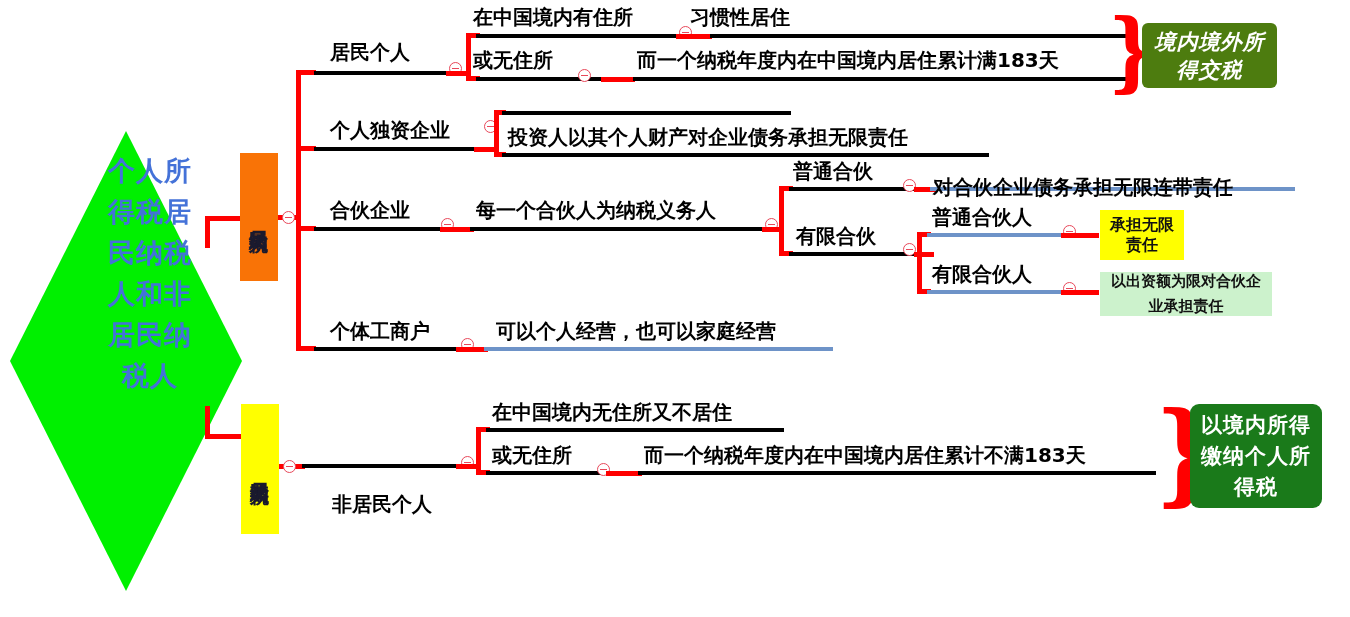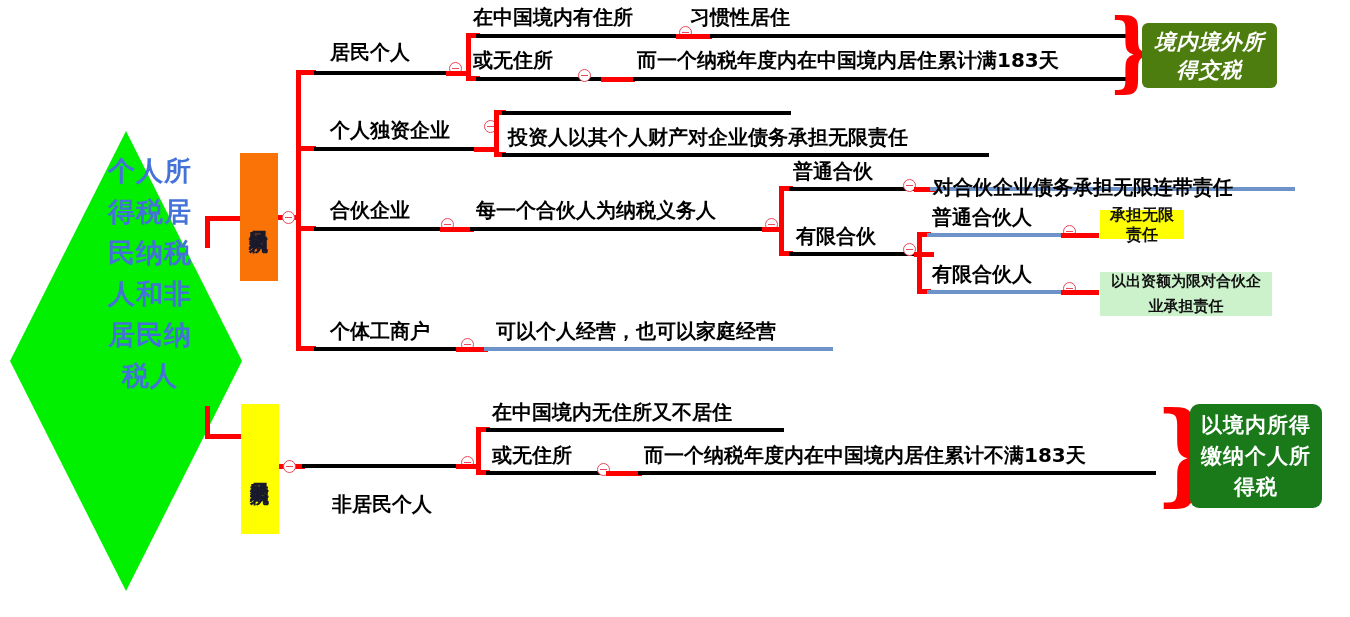--- a/index.html
+++ b/index.html
@@ -44,21 +44,21 @@
   
   .rbox{position:absolute;box-sizing:border-box;display:flex;align-items:center;
         justify-content:center;text-align:center;font-weight:bold;
         font-family:"DejaVu Sans","Liberation Sans",sans-serif;}
   .rbox.blue{left:1142px;top:23px;width:135px;height:65px;background:#4d7c0f;
              border-radius:6px;color:#ffffff;font-size:21px;line-height:28px;
              font-style:italic;letter-spacing:1px;}
   .rbox.green{left:1190px;top:404px;width:132px;height:104px;background:#1a7a1a;
               border-radius:9px;color:#ffffff;font-size:21px;line-height:31px;
               letter-spacing:1px;}
-  .rbox.yellowsm{left:1100px;top:210px;width:84px;height:29px;background:#ffff00;
+  .rbox.yellowsm{left:1100px;top:210px;width:84px;height:50px;background:#ffff00;
               color:#111111;font-size:16px;line-height:20px;}
   .rbox.greensm{left:1100px;top:272px;width:172px;height:44px;background:#ccf2cc;
               color:#111111;font-size:15px;line-height:25px;}
   .rbox .inner{padding:0 5px;}
 
   
   .brace{position:absolute;color:#ff0000;font-size:86px;line-height:86px;
          font-family:"DejaVu Serif","Liberation Serif",serif;font-weight:bold;
          transform:scaleX(0.85);}
   .brace.b1{left:1104px;top:8px;}

